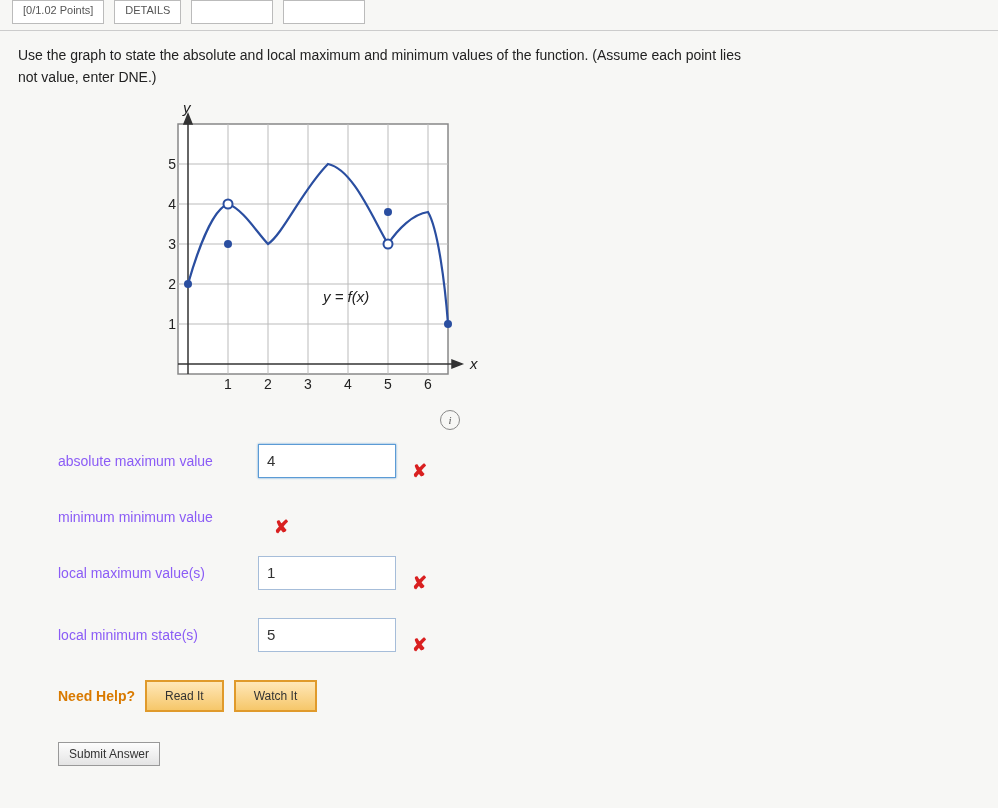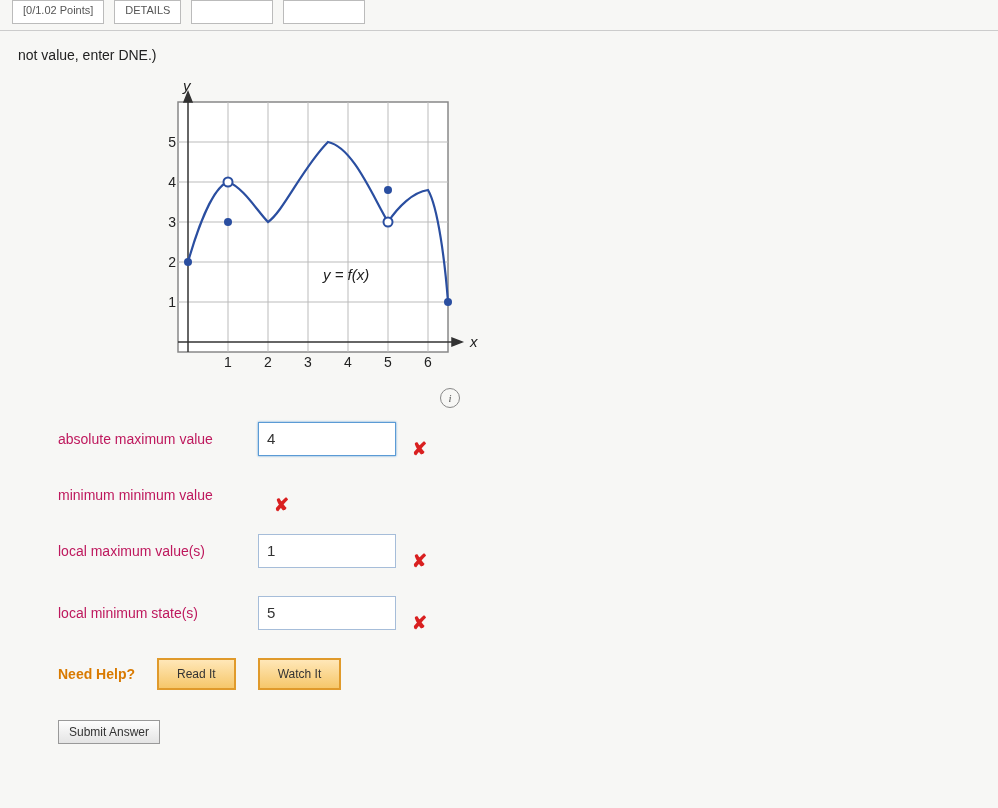--- a/index.html
+++ b/index.html
@@ -37,37 +37,37 @@
     align-items:center; justify-content:center; font-size:11px; color:#555; font-style:italic;
     font-family: Georgia, serif;
   }
 
   .answers { margin: 14px 0 0 40px; }
   .row {
     display: flex;
     align-items: center;
     margin-bottom: 28px;
   }
-  .row .label { width: 200px; color: #be185d; }
+  .row .label { width: 200px; color: #8b5cf6; }
   .row input[type=text] {
     width: 120px; height: 28px; border:1px solid #a6bdd9; padding: 2px 8px;
     font-size: 15px; color:#333; background:#fff;
   }
   .row input.focused { border-color:#5b9bd5; box-shadow: 0 0 2px #5b9bd5; }
   .row .mark {
     margin-left: 16px;
     color: #d92020;
     font-size: 18px;
     font-weight: bold;
     position: relative; top: 10px;
   }
 
   .help {
     margin-top: 16px; margin-left: 40px;
-    display:flex; align-items:center; gap:22px;
+    display:flex; align-items:center; gap:10px;
   }
   .help .nh { color:#d97a00; font-weight:bold; font-size:14px; }
   .help-btn {
     border: 2px solid #e09a2b;
     background: linear-gradient(#ffe7b8,#f6c76a);
     padding: 7px 18px; font-size:12px; color:#333; cursor:pointer;
   }
 
   .submit-row { margin: 30px 0 0 40px; }
   .submit-btn {
@@ -83,20 +83,21 @@
   <div class="pill">[0/1.02 Points]</div>
   <div class="pill">DETAILS</div>
   <div class="pill" style="width:60px;height:16px;"></div>
   <div class="pill" style="width:60px;height:16px;"></div>
 </div>
 <div class="hr"></div>
 
 <div class="content">
 
   <div class="prompt">
+    <p>Use the graph to state the absolute and local maximum and minimum values of the function. (Assume each point lies</p>
     <p>not value, enter DNE.)</p>
   </div>
 
   <div class="graph-wrap">
     <svg width="360" height="310" viewBox="0 0 360 310">
 
       <text x="55" y="14" font-size="15" font-style="italic" fill="#222">y</text>
 
       <rect x="50" y="25" width="270" height="250" fill="#fff" stroke="#888" stroke-width="1.5"></rect>
 

